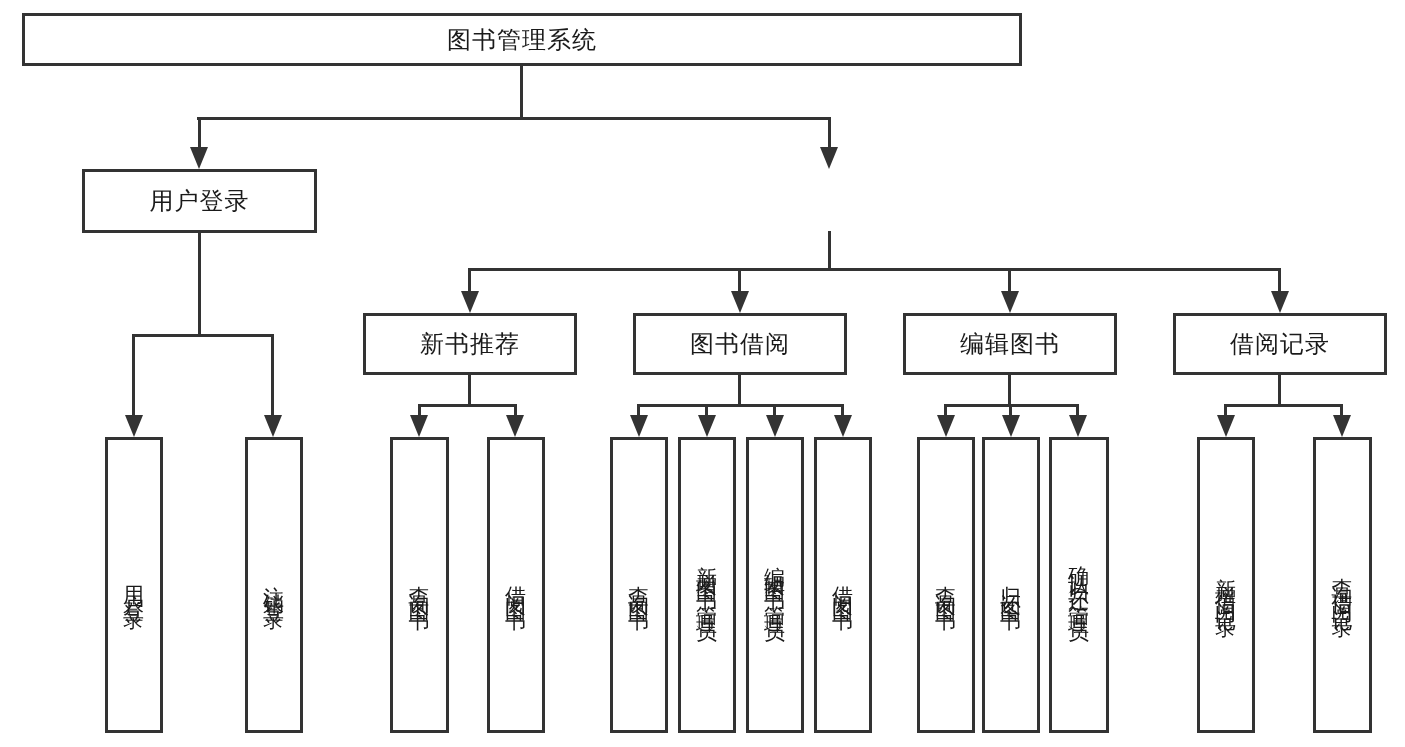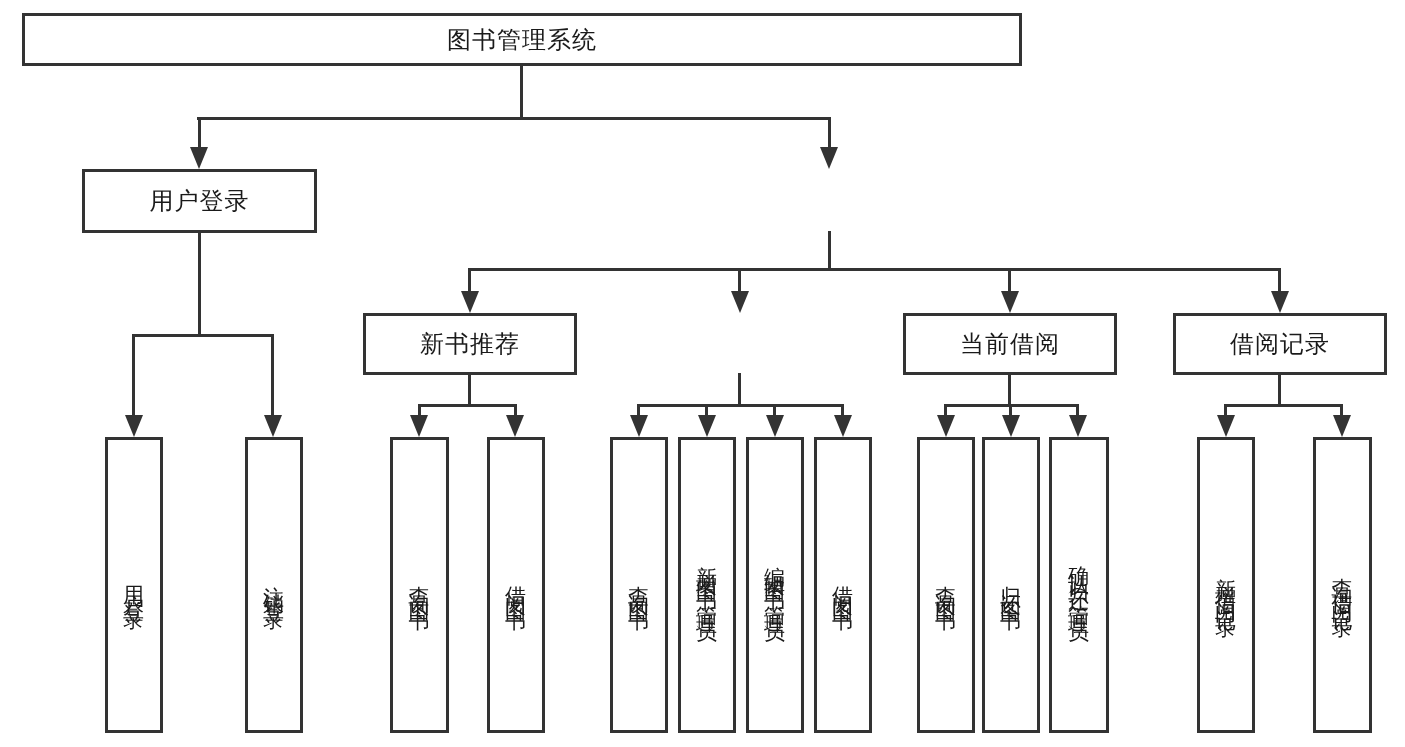--- a/index.html
+++ b/index.html
@@ -109,21 +109,22 @@
   <div class="vline" style="left:468px; top:268px; height:25px;"></div>
   <div class="tri" style="left:461px; top:291px;"></div>
   <div class="vline" style="left:738px; top:268px; height:25px;"></div>
   <div class="tri" style="left:731px; top:291px;"></div>
   <div class="vline" style="left:1008px; top:268px; height:25px;"></div>
   <div class="tri" style="left:1001px; top:291px;"></div>
   <div class="vline" style="left:1278px; top:268px; height:25px;"></div>
   <div class="tri" style="left:1271px; top:291px;"></div>
 
   <div class="node" style="left:363px; top:313px; width:214px; height:62px;">新书推荐</div>
-  <div class="node" style="left:903px; top:313px; width:214px; height:62px;">当前借阅</div>
+  <div class="node" style="left:633px; top:313px; width:214px; height:62px;">图书借阅</div>
+  <div class="node" style="left:903px; top:313px; width:214px; height:62px;">编辑图书</div>
   <div class="node" style="left:1173px; top:313px; width:214px; height:62px;">借阅记录</div>
 
   <div class="vline" style="left:468px; top:373px; height:33px;"></div>
   <div class="hline" style="left:418px; top:404px; width:99px;"></div>
   <div class="vline" style="left:418px; top:404px; height:13px;"></div>
   <div class="tri" style="left:410px; top:415px;"></div>
   <div class="vline" style="left:514px; top:404px; height:13px;"></div>
   <div class="tri" style="left:506px; top:415px;"></div>
 
   <div class="vline" style="left:738px; top:373px; height:33px;"></div>

